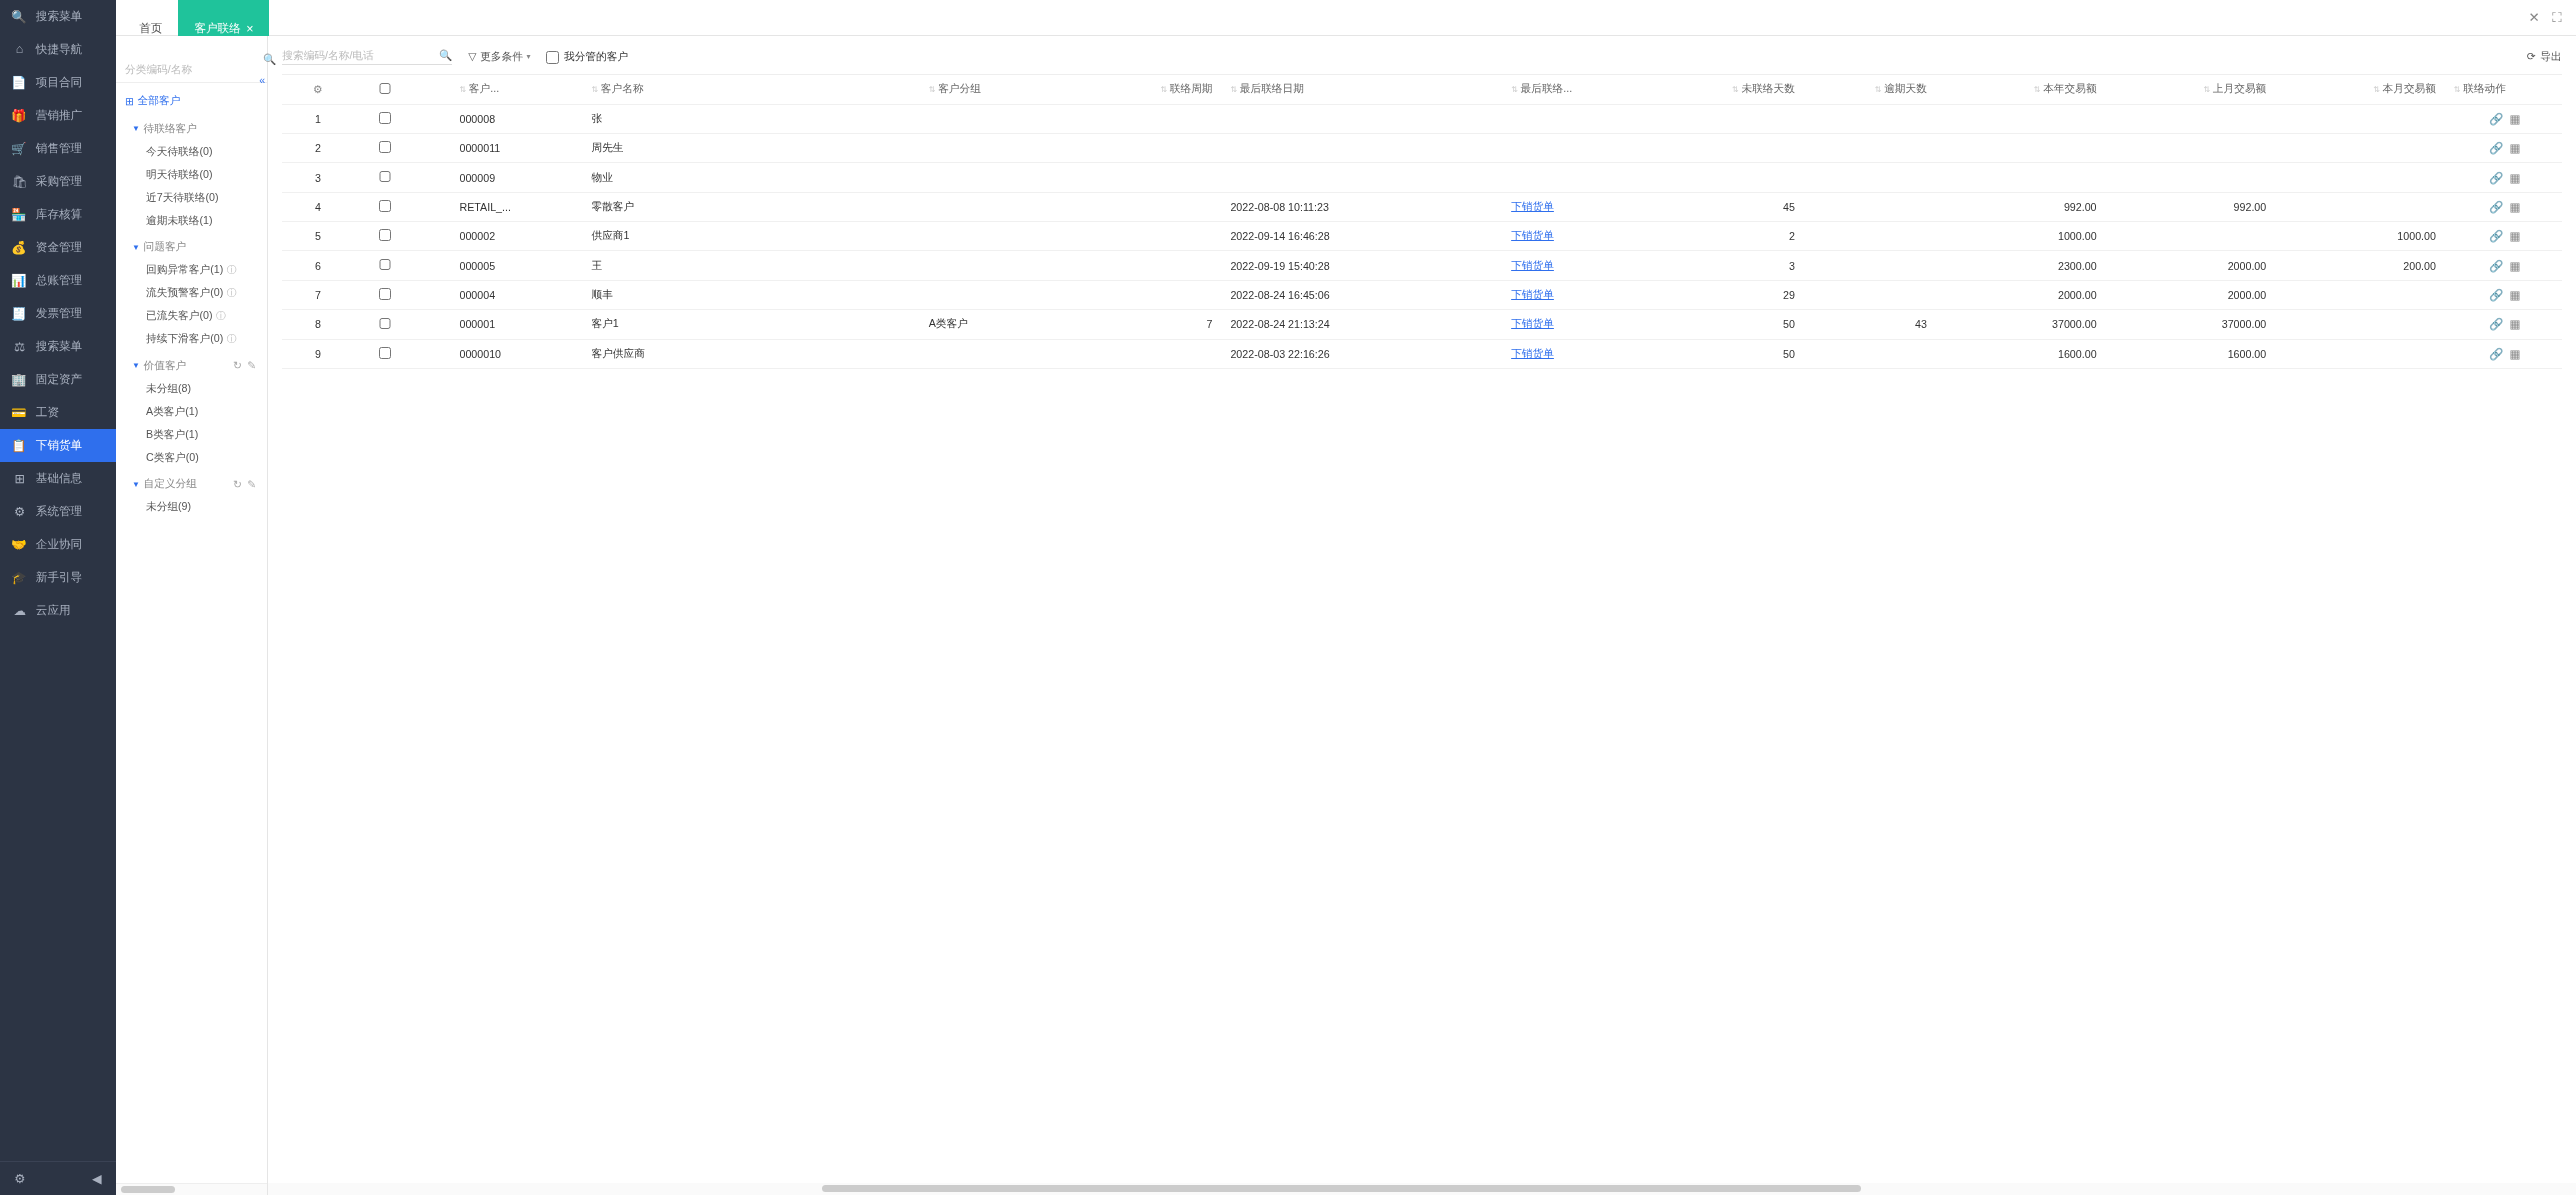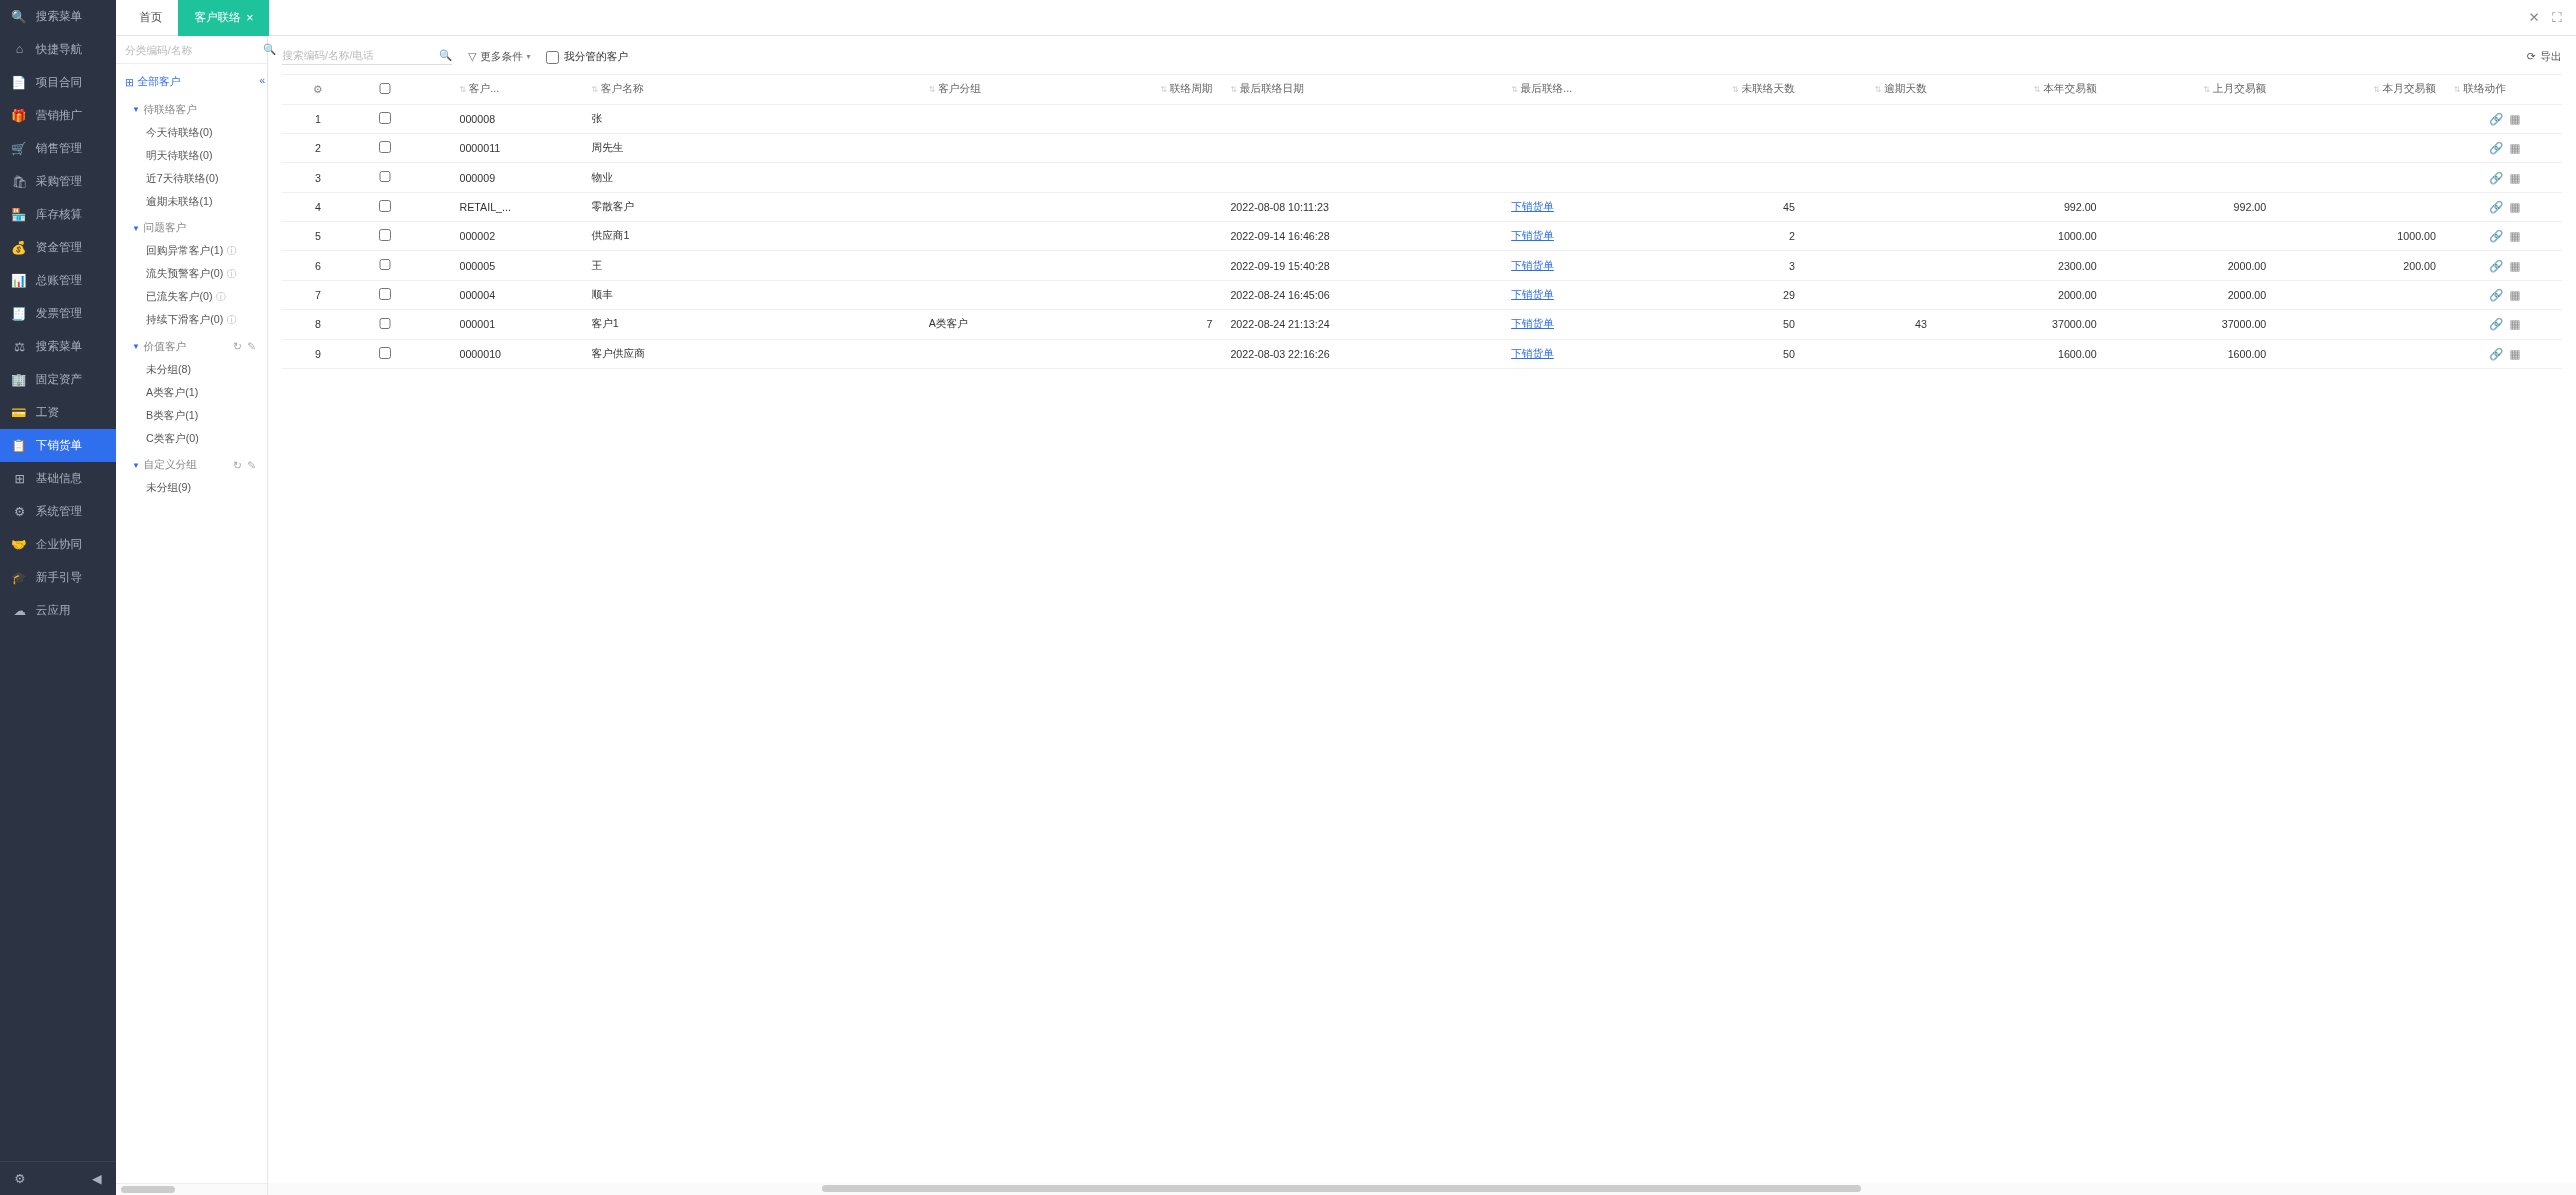--- a/index.html
+++ b/index.html
@@ -13,33 +13,33 @@
 .nav-item.active { background:#2f6fed; color:#fff; }
 .nav-icon { width:14.3px; height:14.3px; display:flex; align-items:center; justify-content:center; font-size:12.5px; }
 .nav-footer { display:flex; justify-content:space-between; padding:9px 14.3px; border-top:0.9px solid #3a4254; }
 .nav-footer span { cursor:pointer; font-size:12.5px; }
 
 
 .main { flex:1; display:flex; flex-direction:column; min-width:0; }
 
 
 .tabs { height:36px; display:flex; align-items:center; border-bottom:0.9px solid #e5e5e5; padding:0 7.2px; background:#fff; }
-.tab { padding:0 16px; height:36px; display:flex; align-items:center; gap:5.4px; cursor:pointer; font-size:11.6px; color:#555; }
+.tab { padding:0 16px; height:36px; display:flex; align-items:flex-end; gap:5.4px; cursor:pointer; font-size:11.6px; color:#555; }
 .tab.active { background:#1fc39b; color:#fff; }
 .tab-close { font-size:12.5px; cursor:pointer; }
 .tabs-right { margin-left:auto; display:flex; gap:12.5px; padding-right:7.2px; }
 .tabs-right span { cursor:pointer; color:#888; font-size:13.4px; }
 
 
 .body { flex:1; display:flex; min-height:0; }
 
 
 .tree-panel { width:152px; border-right:0.9px solid #e5e5e5; display:flex; flex-direction:column; position:relative; }
 .tree-search { padding:7.2px 9px; border-bottom:0.9px solid #eee; display:flex; align-items:center; }
-.tree-search input { flex:1; border:none; outline:none; font-size:10.7px; color:#333; }
+.tree-search input { flex:1; border:none; outline:none; font-size:10.7px; color:#333;margin-top:20px; }
 .tree-search input::placeholder { color:#bbb; }
 .tree-search .sicon { color:#2f6fed; cursor:pointer; }
 .tree-body { flex:1; overflow:auto; padding:5.4px 0; }
 .tree-root { display:flex; align-items:center; gap:3.6px; padding:5.4px 9px; color:#2f6fed; cursor:pointer; font-size:10.7px; }
 .tree-root .grid-ic { font-size:10.7px; }
 .collapse-handle { position:absolute; right:1.8px; top:38px; color:#2f6fed; cursor:pointer; font-size:10.7px; }
 .tree-group { margin-top:3.6px; }
 .tree-group-hd { display:flex; align-items:center; gap:3.6px; padding:4.5px 10.7px 4.5px 16px; color:#888; font-size:10.7px; cursor:pointer; }
 .tree-group-hd .caret { color:#2f6fed; font-size:8px; }
 .tree-group-hd .gicons { margin-left:auto; display:flex; gap:5.4px; color:#aaa; }

